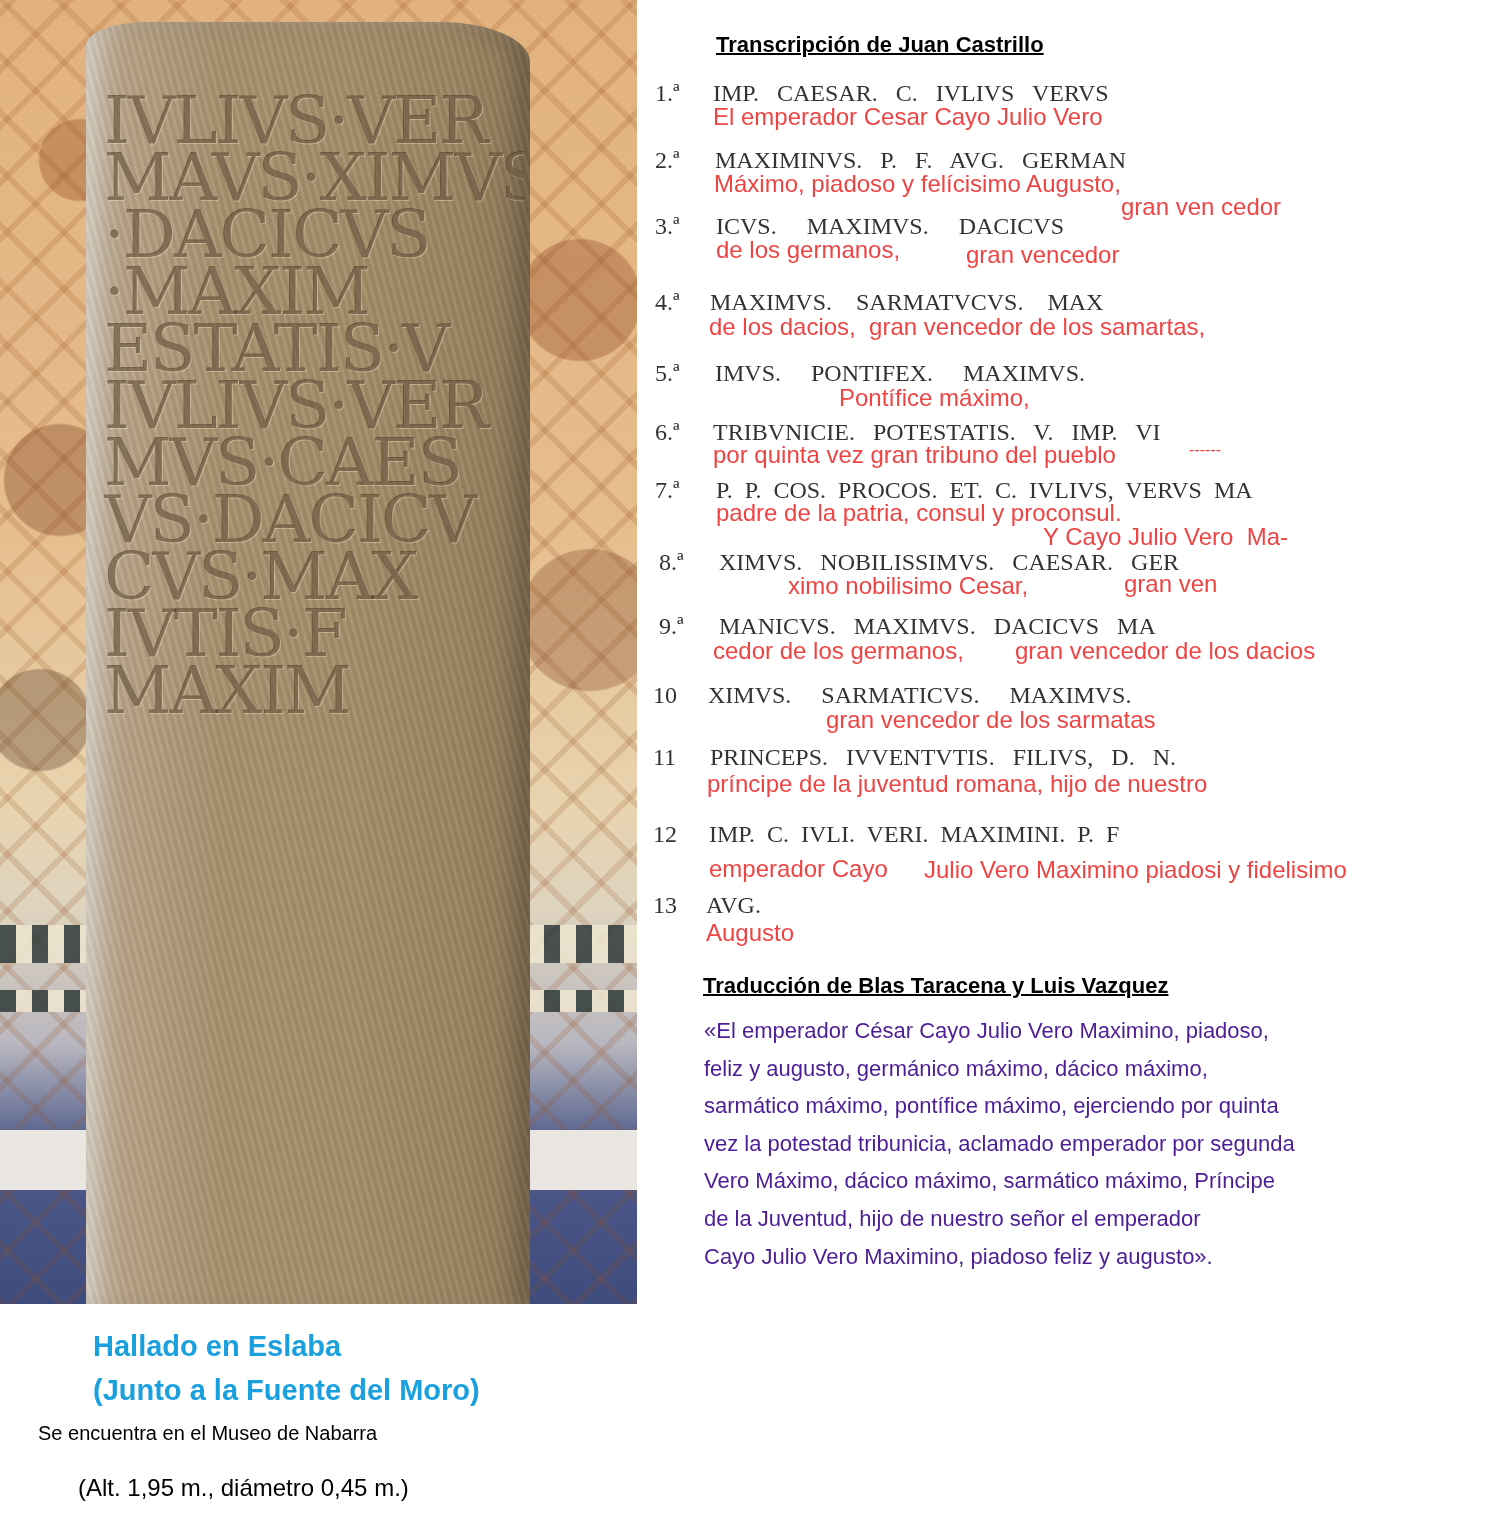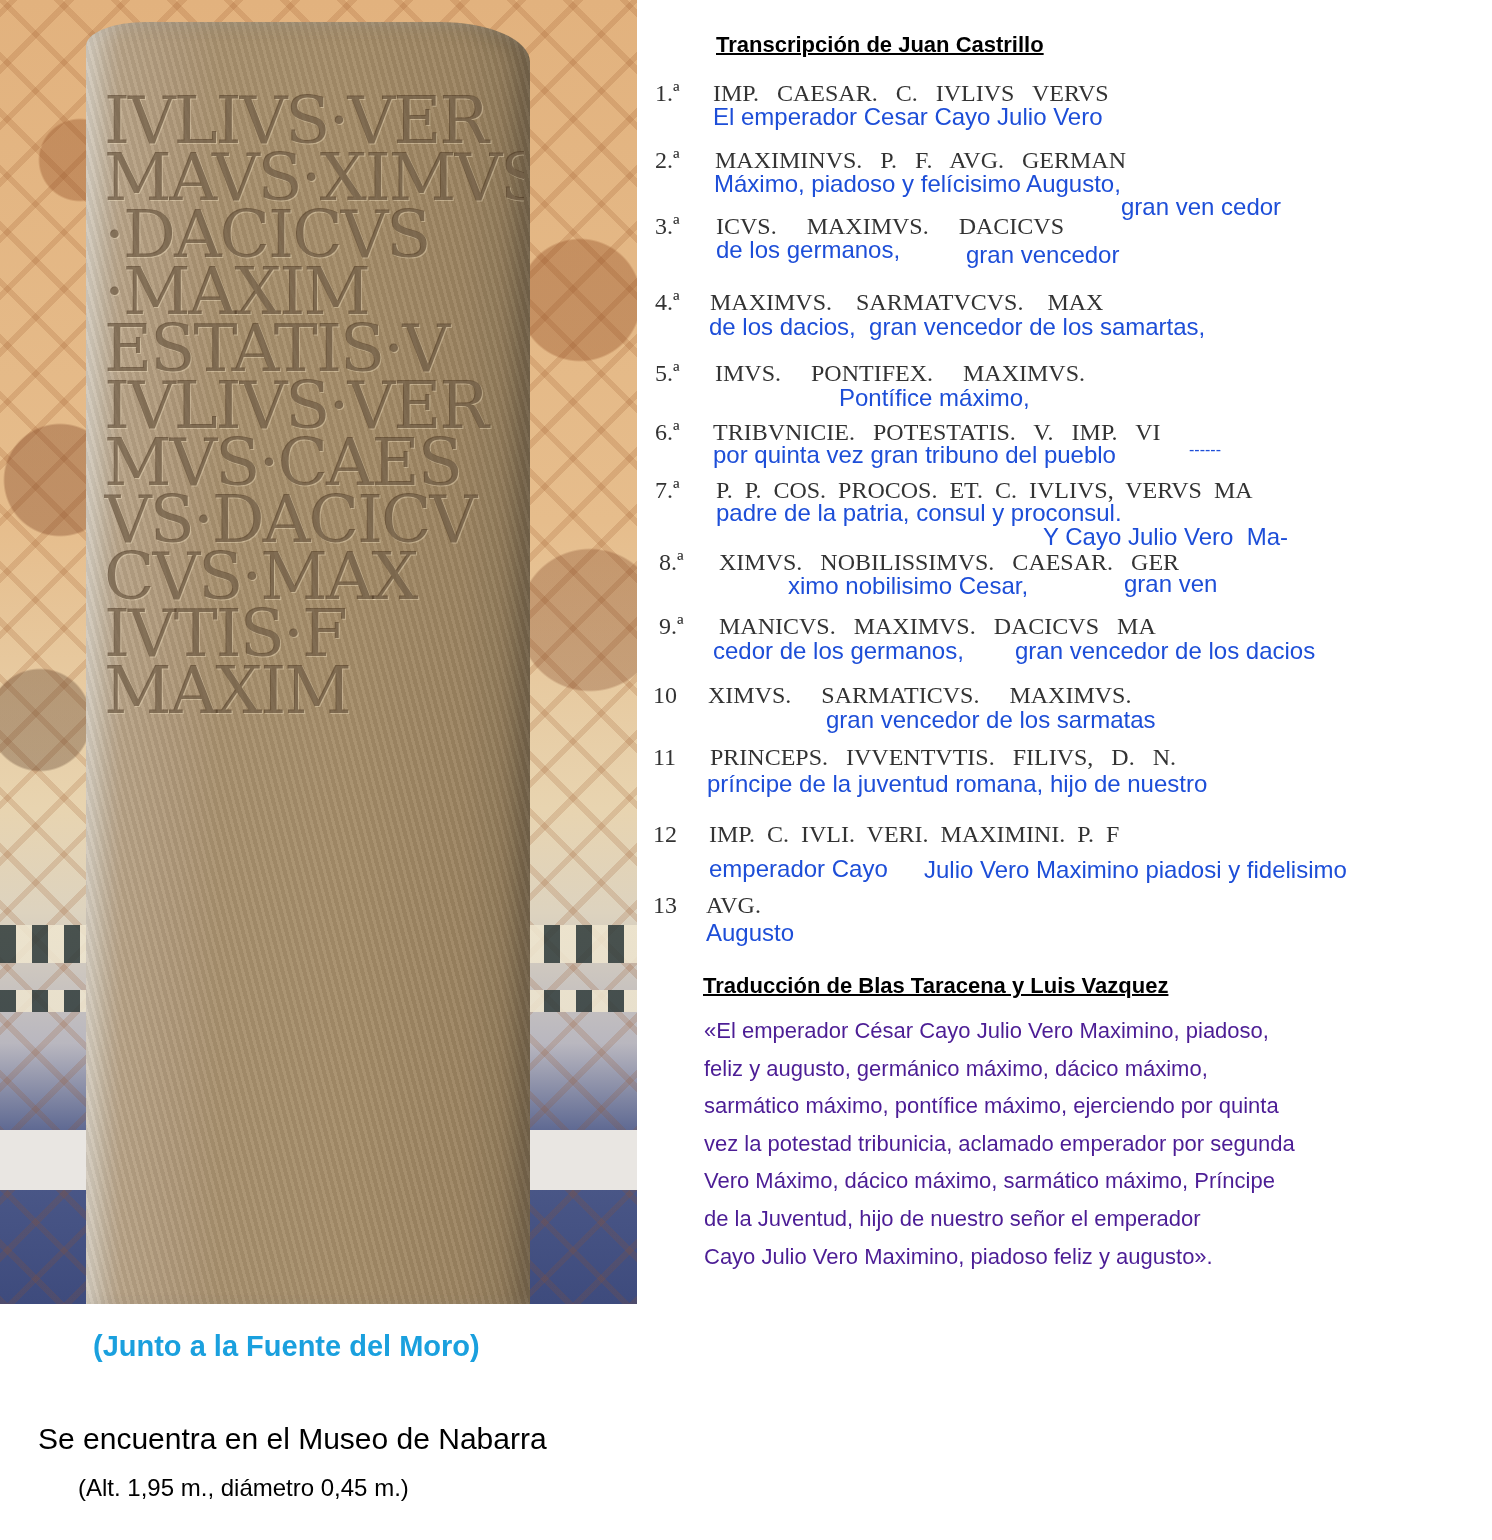--- a/index.html
+++ b/index.html
@@ -40,39 +40,39 @@
     }
 
     
     .caption-found {
       position: absolute; left: 93px; top: 1324px;
       font-family: "Liberation Sans", sans-serif; font-weight: bold; font-size: 29px; line-height: 44px;
       color: #1aa0de;
     }
     .caption-museum {
       position: absolute; left: 38px; top: 1422px;
-      font-family: "Liberation Sans", sans-serif; font-size: 30px; color: #000;
+      font-family: "Liberation Sans", sans-serif; font-size: 20px; color: #000;
     }
     .caption-dims {
       position: absolute; left: 78px; top: 1474px;
       font-family: "Liberation Sans", sans-serif; font-size: 24px; color: #000;
     }
 
     
     .heading {
       position: absolute; font-family: "Liberation Sans", sans-serif; font-weight: bold;
       font-size: 22px; text-decoration: underline; text-decoration-thickness: 2px; color: #000;
     }
     .num, .latin {
       position: absolute; font-family: "Liberation Serif", serif; font-size: 24px;
       color: #333; white-space: pre; letter-spacing: 0px;
     }
     .span-es {
       position: absolute; font-family: "Liberation Sans", sans-serif; font-size: 24px;
-      color: #1d4ed8; white-space: pre;
+      color: #ef4444; white-space: pre;
     }
     .translation {
       position: absolute; left: 704px; top: 1012px; width: 740px;
       font-family: "Liberation Sans", sans-serif; font-size: 22px; line-height: 37.6px; color: #4c1d95;
     }
     .translation div { white-space: nowrap; }
   </style>
 </head>
 <body>
 
@@ -90,20 +90,21 @@
     <div>IVLIVS·VER</div>
     <div>MVS·CAES</div>
     <div>VS·DACICV</div>
     <div>CVS·MAX</div>
     <div>IVTIS·F</div>
     <div>MAXIM</div>
   </div>
 </div>
 
 <div class="caption-found">
+  <div>Hallado en Eslaba</div>
   <div>(Junto a la Fuente del Moro)</div>
 </div>
 <div class="caption-museum">Se encuentra en el Museo de Nabarra</div>
 <div class="caption-dims">(Alt. 1,95 m., diámetro 0,45 m.)</div>
 
 <div class="heading" style="left:716px;top:32px;">Transcripción de Juan Castrillo</div>
 
 <div class="num" style="left:655px;top:80px;">1.ª</div>
 <div class="latin" style="left:713px;top:80px;">IMP.   CAESAR.   C.   IVLIVS   VERVS</div>
 <div class="span-es" style="left:713px;top:103px;">El emperador Cesar Cayo Julio Vero</div>

